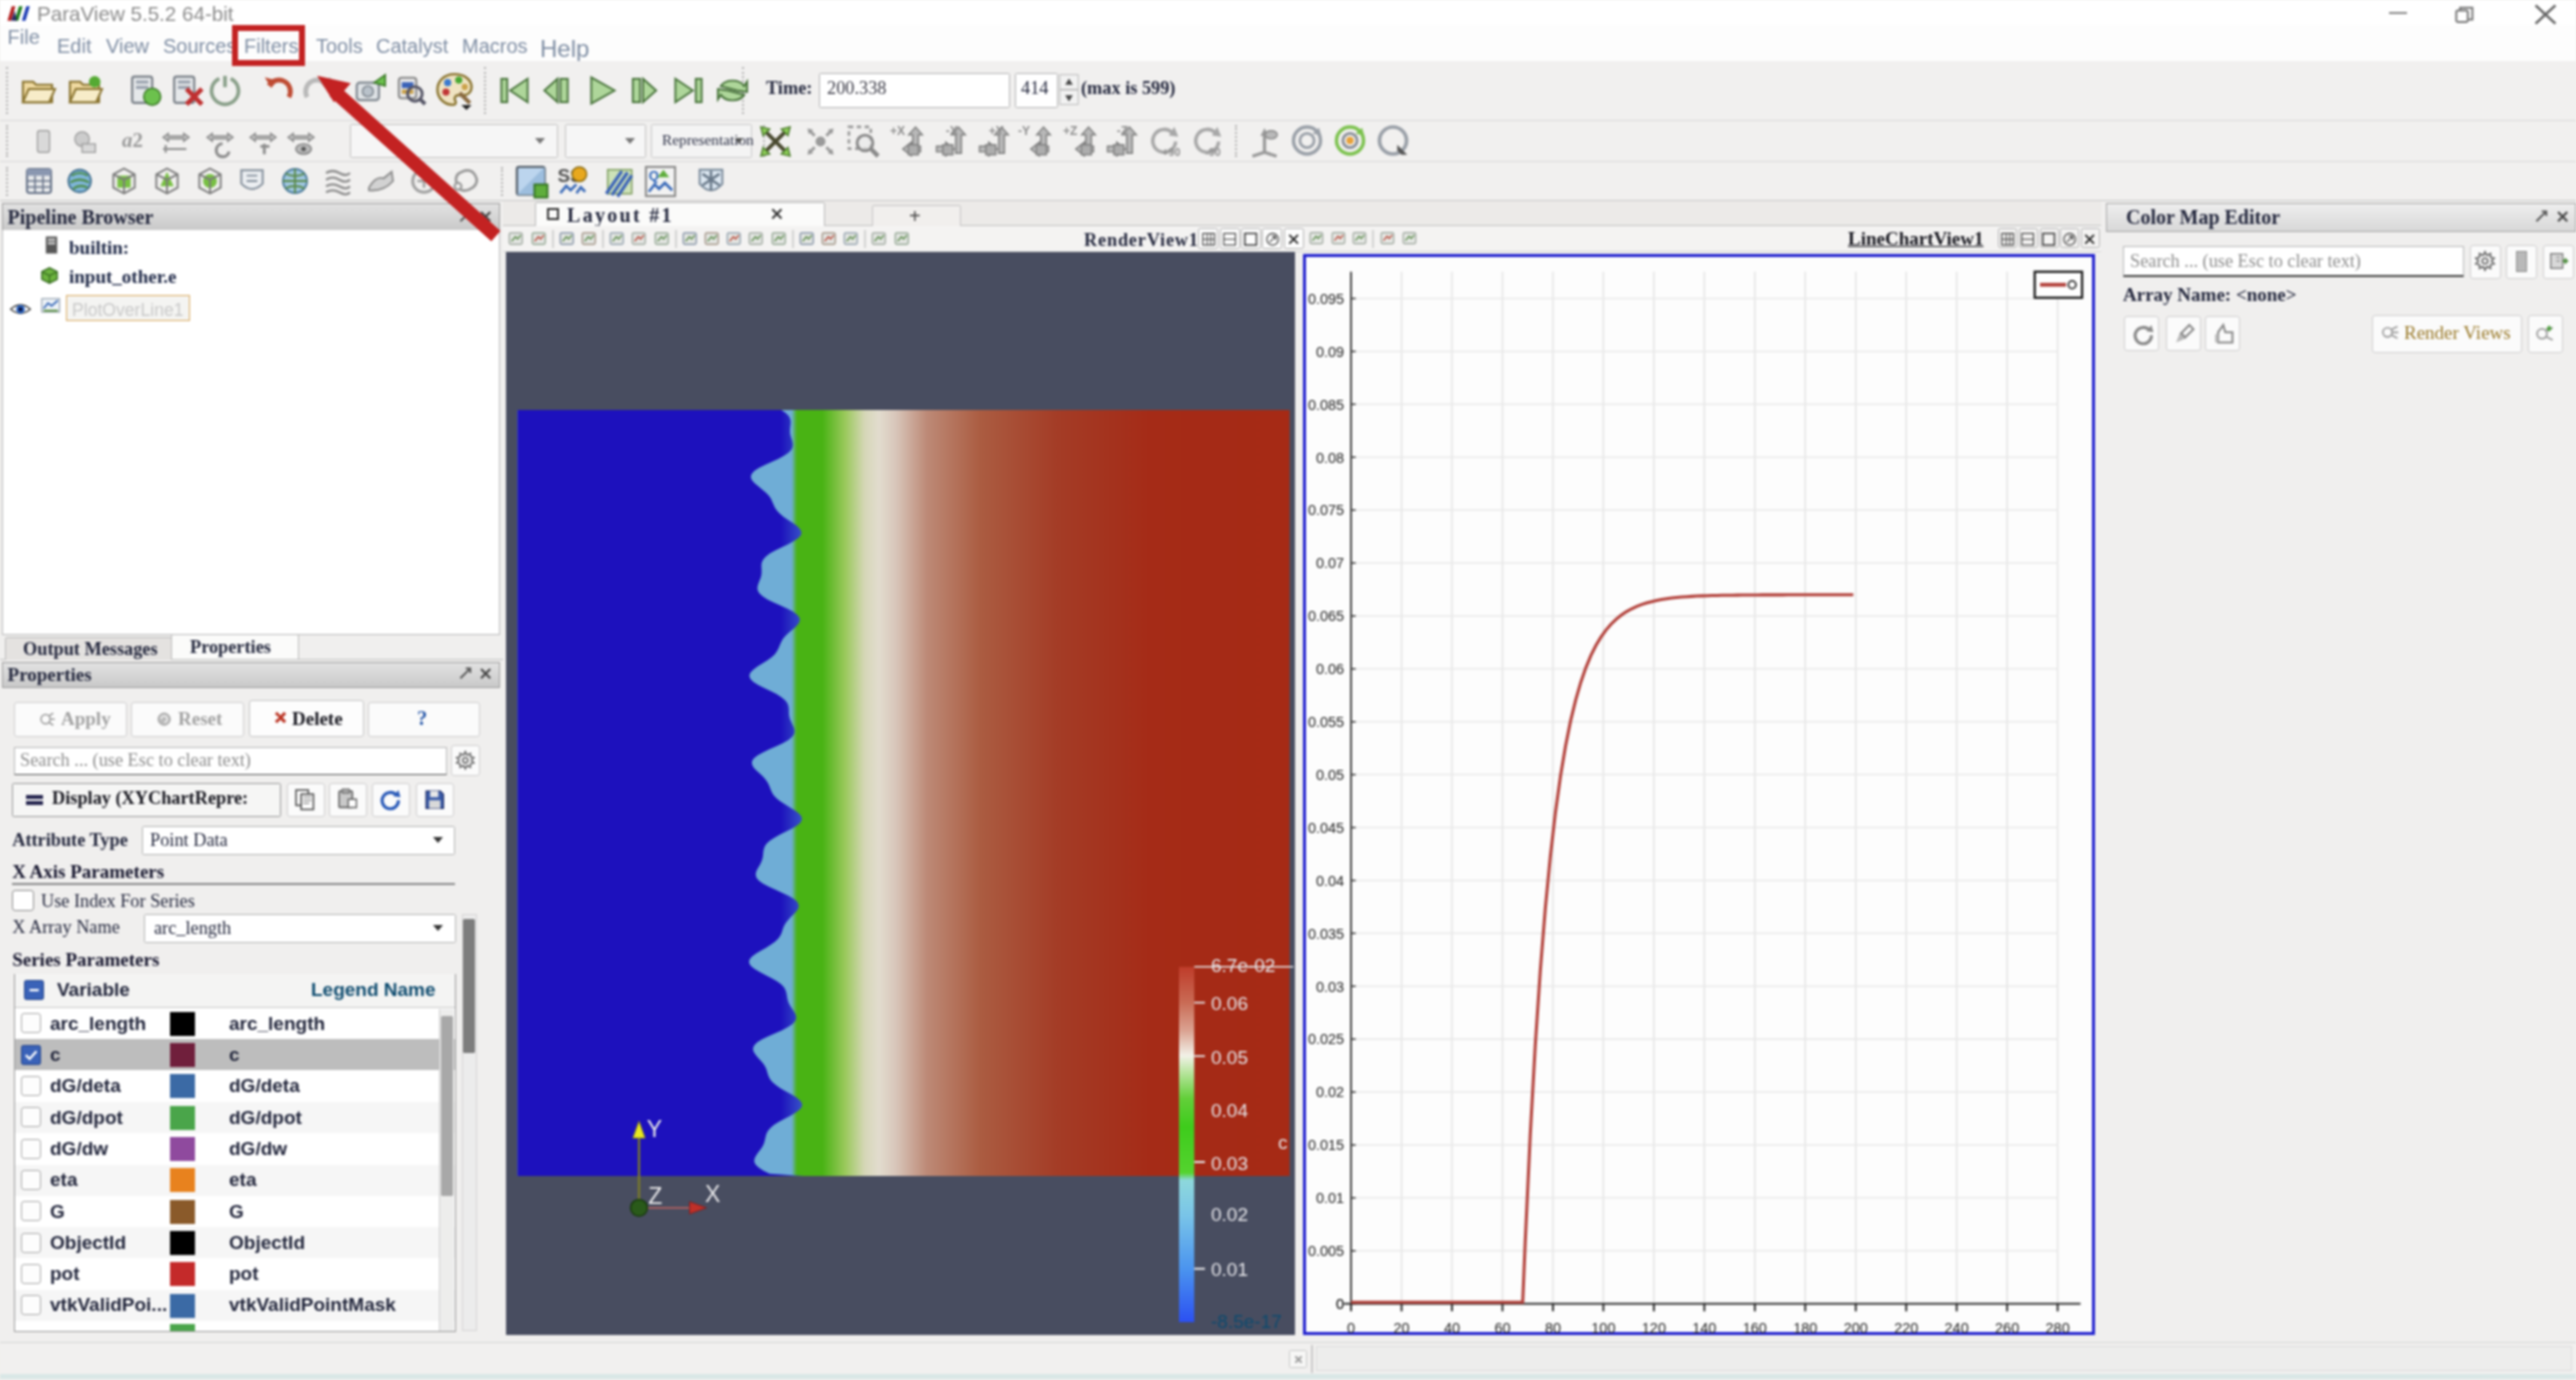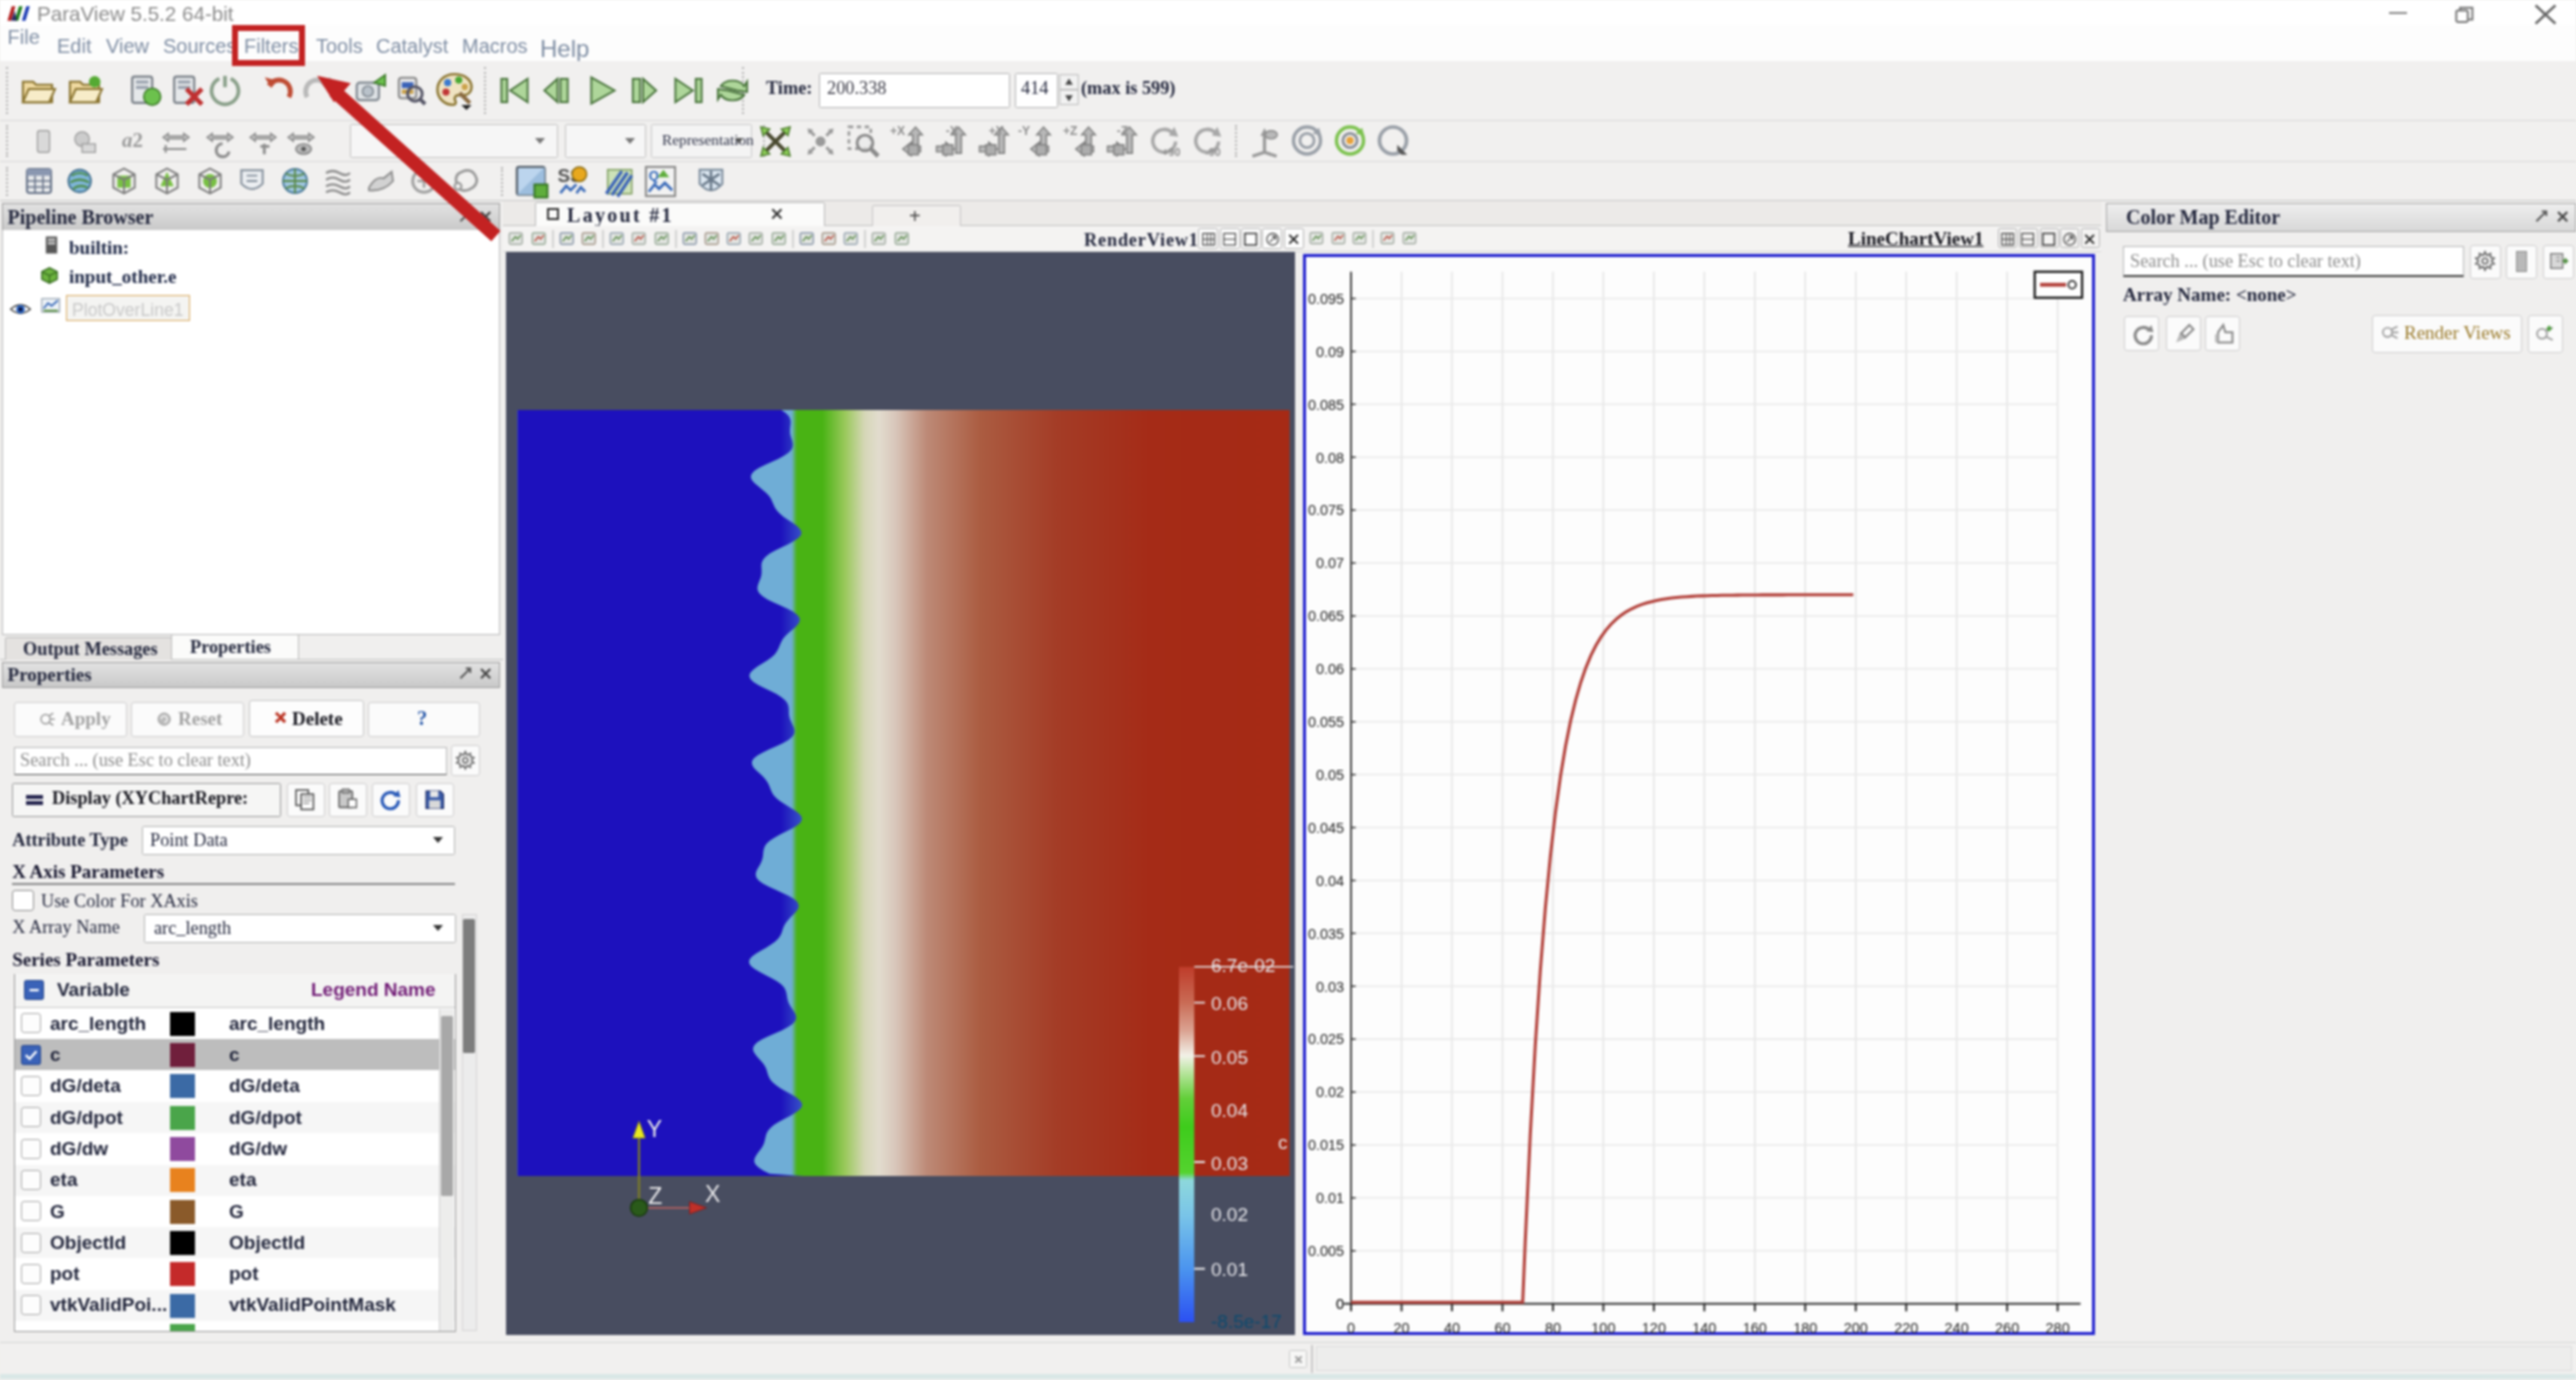--- a/index.html
+++ b/index.html
@@ -414,37 +414,37 @@
 <rect x="8" y="4" width="8" height="6" fill="#e8e8e8"></rect>
     <rect x="7" y="13" width="11" height="8" fill="#d9d9d9"></rect>
   </svg>
 <div style="left:12.2px;top:830px;font-size:18.3px;color:#23273d;font-weight:bold;font-family:'Liberation Serif',serif;white-space:nowrap;">Attribute Type</div>
 <div class="combo" style="left:142px;top:826px;width:313px;height:29px;"></div>
 <div style="left:150px;top:830px;font-size:18.3px;color:#23273d;font-weight:normal;font-family:'Liberation Serif',serif;white-space:nowrap;">Point Data</div>
 <div style="left:433px;top:837px;width:0;height:0;border:5.3px solid transparent;border-top:6.9px solid #333;"></div>
 <div style="left:12.2px;top:861px;font-size:19px;color:#16162e;font-weight:bold;font-family:'Liberation Serif',serif;white-space:nowrap;">X Axis Parameters</div>
 <div style="left:12.2px;top:883px;width:443px;height:1.5px;background:#8a8a8a;"></div>
 <div style="left:12.2px;top:890px;width:21.4px;height:21.4px;background:#fff;border:1.5px solid #8e8e8e;border-radius:3.1px;"></div>
-<div style="left:41px;top:891px;font-size:18.3px;color:#23273d;font-weight:normal;font-family:'Liberation Serif',serif;white-space:nowrap;">Use Color For XAxis</div>
+<div style="left:41px;top:891px;font-size:18.3px;color:#23273d;font-weight:normal;font-family:'Liberation Serif',serif;white-space:nowrap;">Use Index For Series</div>
 <div style="left:12.2px;top:917px;font-size:18.3px;color:#23273d;font-weight:normal;font-family:'Liberation Serif',serif;white-space:nowrap;">X Array Name</div>
 <div class="combo" style="left:144px;top:914px;width:312px;height:29px;"></div>
 <div style="left:154px;top:918px;font-size:18.3px;color:#23273d;font-weight:normal;font-family:'Liberation Serif',serif;white-space:nowrap;">arc_length</div>
 <div style="left:433px;top:925px;width:0;height:0;border:5.3px solid transparent;border-top:6.9px solid #333;"></div>
 <div style="left:12.2px;top:949px;font-size:19px;color:#16162e;font-weight:bold;font-family:'Liberation Serif',serif;white-space:nowrap;">Series Parameters</div>
 <div style="left:462px;top:914px;width:14.5px;height:417px;background:#ececec;border:0.8px solid #d5d5d5;"></div>
 <div style="left:463px;top:919px;width:11.5px;height:134px;background:#7d7d7d;border-radius:1.5px;"></div>
 <div style="left:13.8px;top:974px;width:442px;height:358px;background:#ffffff;border:0.8px solid #9a9a9a;"></div>
 <div style="left:14.5px;top:974px;width:440px;height:34px;background:#f4f4f3;border-bottom:0.8px solid #c9c9c9;"></div>
 <div style="left:24px;top:980px;width:20px;height:20px;background:#3a62b8;border:0.8px solid #26458a;border-radius:2.3px;">
     <svg width="18.3" height="18.3" viewBox="0 0 24 24" style="left:0;top:0">
       <path d="M6 12 L18 12" stroke="#fff" stroke-width="3"></path>
     </svg>
   </div>
 <div style="left:57px;top:979px;font-size:19px;color:#20243a;font-weight:bold;font-family:'Liberation Sans',serif;white-space:nowrap;">Variable</div>
-<div style="left:267px;top:979px;font-size:19px;color:#701a75;font-weight:bold;font-family:'Liberation Sans',serif;white-space:nowrap;padding-left:44px;">Legend Name</div>
+<div style="left:267px;top:979px;font-size:19px;color:#0c4a6e;font-weight:bold;font-family:'Liberation Sans',serif;white-space:nowrap;padding-left:44px;">Legend Name</div>
 <div style="left:14.5px;top:1008px;width:440px;height:31px;background:#ffffff;"></div>
 <div style="left:20.6px;top:1013px;width:20px;height:20px;background:#fdfdfd;border:1.5px solid #a9a9a9;border-radius:3.1px;"></div>
 <div style="left:50px;top:1013px;font-size:19px;color:#20243a;font-weight:bold;font-family:'Liberation Sans',serif;white-space:nowrap;">arc_length</div>
 <div style="left:170px;top:1012px;width:24.5px;height:24px;background:#000000;"></div>
 <div style="left:229px;top:1013px;font-size:19px;color:#20243a;font-weight:bold;font-family:'Liberation Sans',serif;white-space:nowrap;">arc_length</div>
 <div style="left:14.5px;top:1039px;width:440px;height:31px;background:#bdbdbd;"></div>
 <div style="left:20.6px;top:1045px;width:20px;height:20px;background:#3a62b8;border:0.8px solid #26458a;border-radius:2.3px;">
     <svg width="18.3" height="18.3" viewBox="0 0 24 24">
       <path d="M5 12 L10 17 L19 7" stroke="#fff" stroke-width="3" fill="none"></path>
     </svg>

